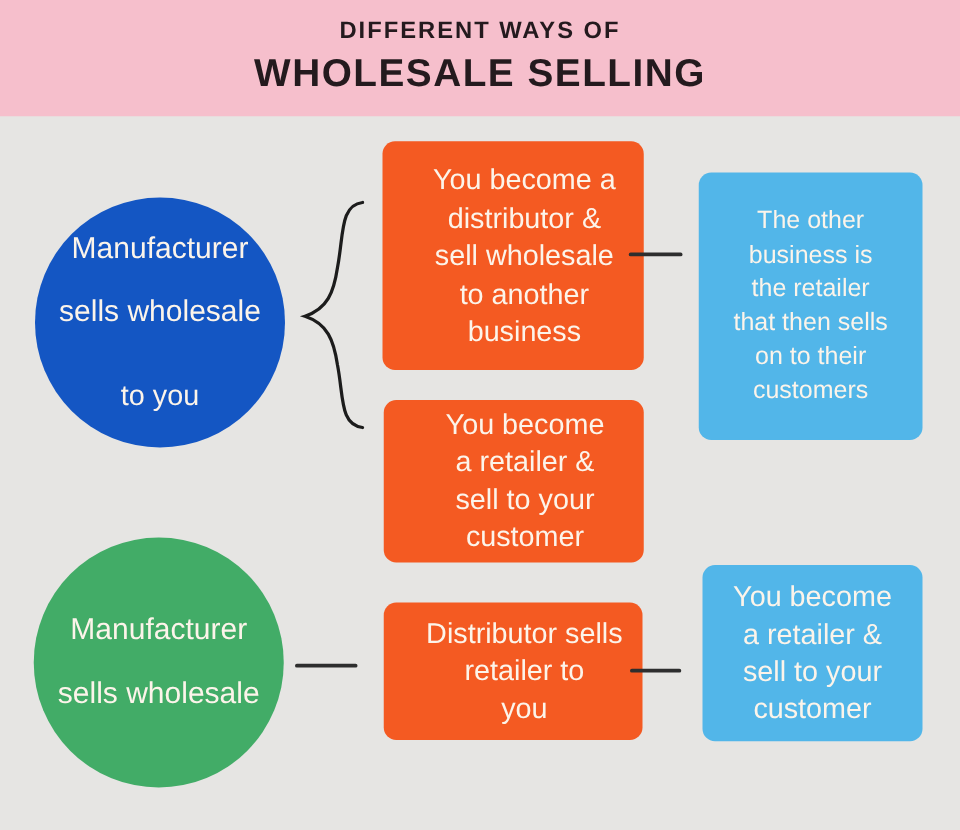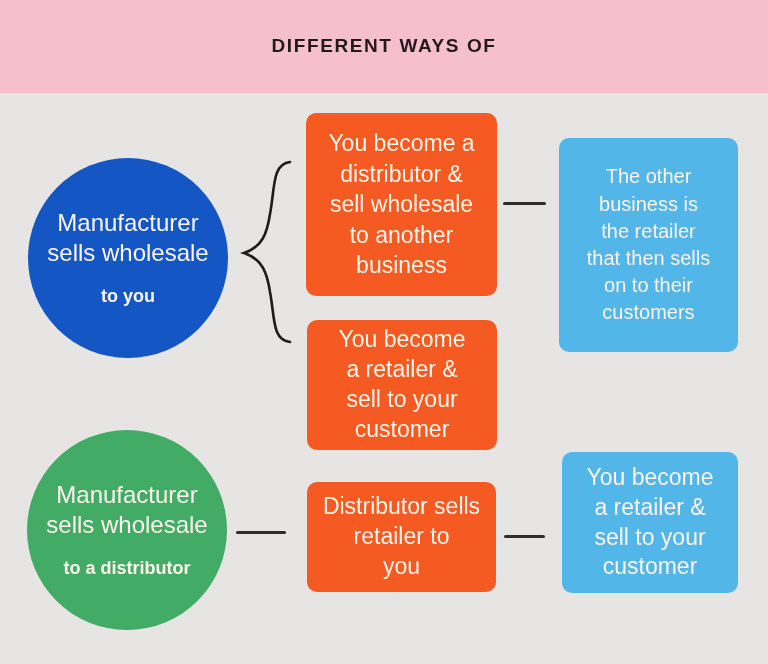--- a/index.html
+++ b/index.html
@@ -38,36 +38,37 @@
   .circle {
     position: absolute;
     width: 200px; height: 200px;
     border-radius: 50%;
     display: flex;
     flex-direction: column;
     align-items: center;
     justify-content: center;
     text-align: center;
     color: #fcf4ea;
+    gap: 20px;
   }
   .circle-blue { left: 28px; top: 158px; background: #1456c3; }
   .circle-green { left: 27px; top: 430px; background: #42ac67; }
   .circle-line { font-size: 24px; line-height: 1.28; }
-  .circle-emphasis { font-size: 18px; font-weight: 700; line-height: 1.3; margin-top: 16px; }
+  .circle-emphasis { font-size: 23px; font-weight: 400; line-height: 1.3; margin-top: 16px; }
   .box {
     position: absolute;
     border-radius: 10px;
     display: flex;
     align-items: center;
     justify-content: center;
     text-align: center;
     color: #fcf4ea;
     white-space: pre-line;
   }
-  .box-orange { background: #f45a22; }
+  .box-orange { background: #f45a22; padding-left: 18px; }
   .box-blue { background: #52b6e9; }
   .box-1 { left: 306px; top: 113px; width: 191px; height: 183px; font-size: 23px; line-height: 1.33; }
   .box-2 { left: 559px; top: 138px; width: 179px; height: 214px; font-size: 20px; line-height: 1.36; }
   .box-3 { left: 307px; top: 320px; width: 190px; height: 130px; font-size: 23px; line-height: 1.3; }
   .box-4 { left: 307px; top: 482px; width: 189px; height: 110px; font-size: 23px; line-height: 1.3; }
   .box-5 { left: 562px; top: 452px; width: 176px; height: 141px; font-size: 23px; line-height: 1.3; }
   .connector {
     position: absolute;
     height: 3px;
     background: #2e2e2e;
@@ -82,20 +83,21 @@
     width: 64px; height: 192px;
   }
 </style>
 </head>
 <body>
 
 <div class="canvas">
 
   <div class="header">
     <div class="header-line1">DIFFERENT WAYS OF</div>
+    <div class="header-line2">WHOLESALE SELLING</div>
   </div>
 
   <div class="circle circle-blue">
     <div class="circle-line">Manufacturer</div>
     <div class="circle-line">sells wholesale</div>
     <div class="circle-emphasis">to you</div>
   </div>
 
   <svg class="brace" viewBox="0 0 64 192">
     <path d="M 58 6 C 40 8 43 32 38 58 C 35 78 30 91 12 97 C 30 103 35 116 38 136 C 43 162 40 184 58 186" fill="none" stroke="#1c1c1c" stroke-width="2.6" stroke-linecap="round"></path>
@@ -117,21 +119,20 @@
 customers</div>
 
   <div class="box box-orange box-3">You become
 a retailer &amp;
 sell to your
 customer</div>
 
   <div class="circle circle-green">
     <div class="circle-line">Manufacturer</div>
     <div class="circle-line">sells wholesale</div>
-    <div class="circle-emphasis">to a distributor</div>
   </div>
 
   <div class="connector connector-2"></div>
 
   <div class="box box-orange box-4">Distributor sells
 retailer to
 you</div>
 
   <div class="connector connector-3"></div>
 

